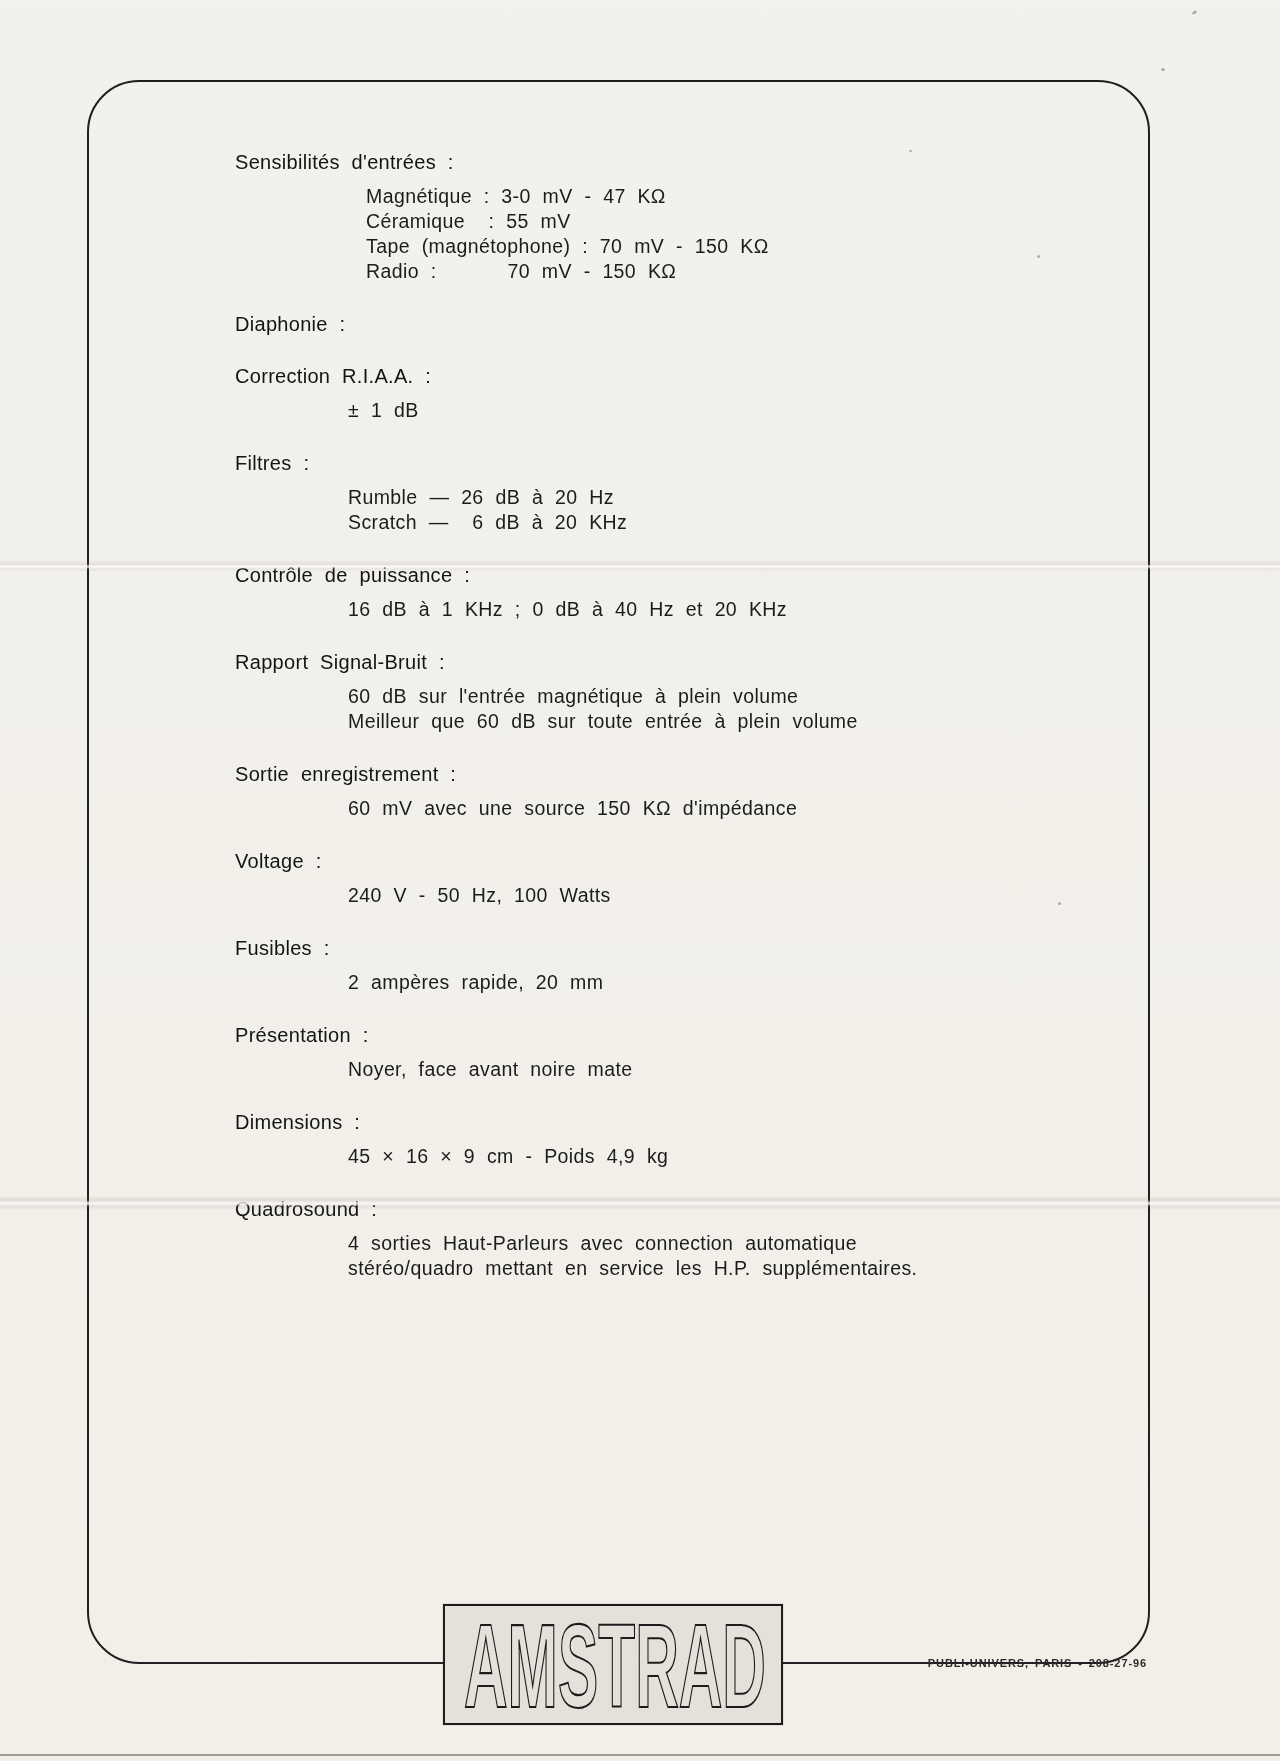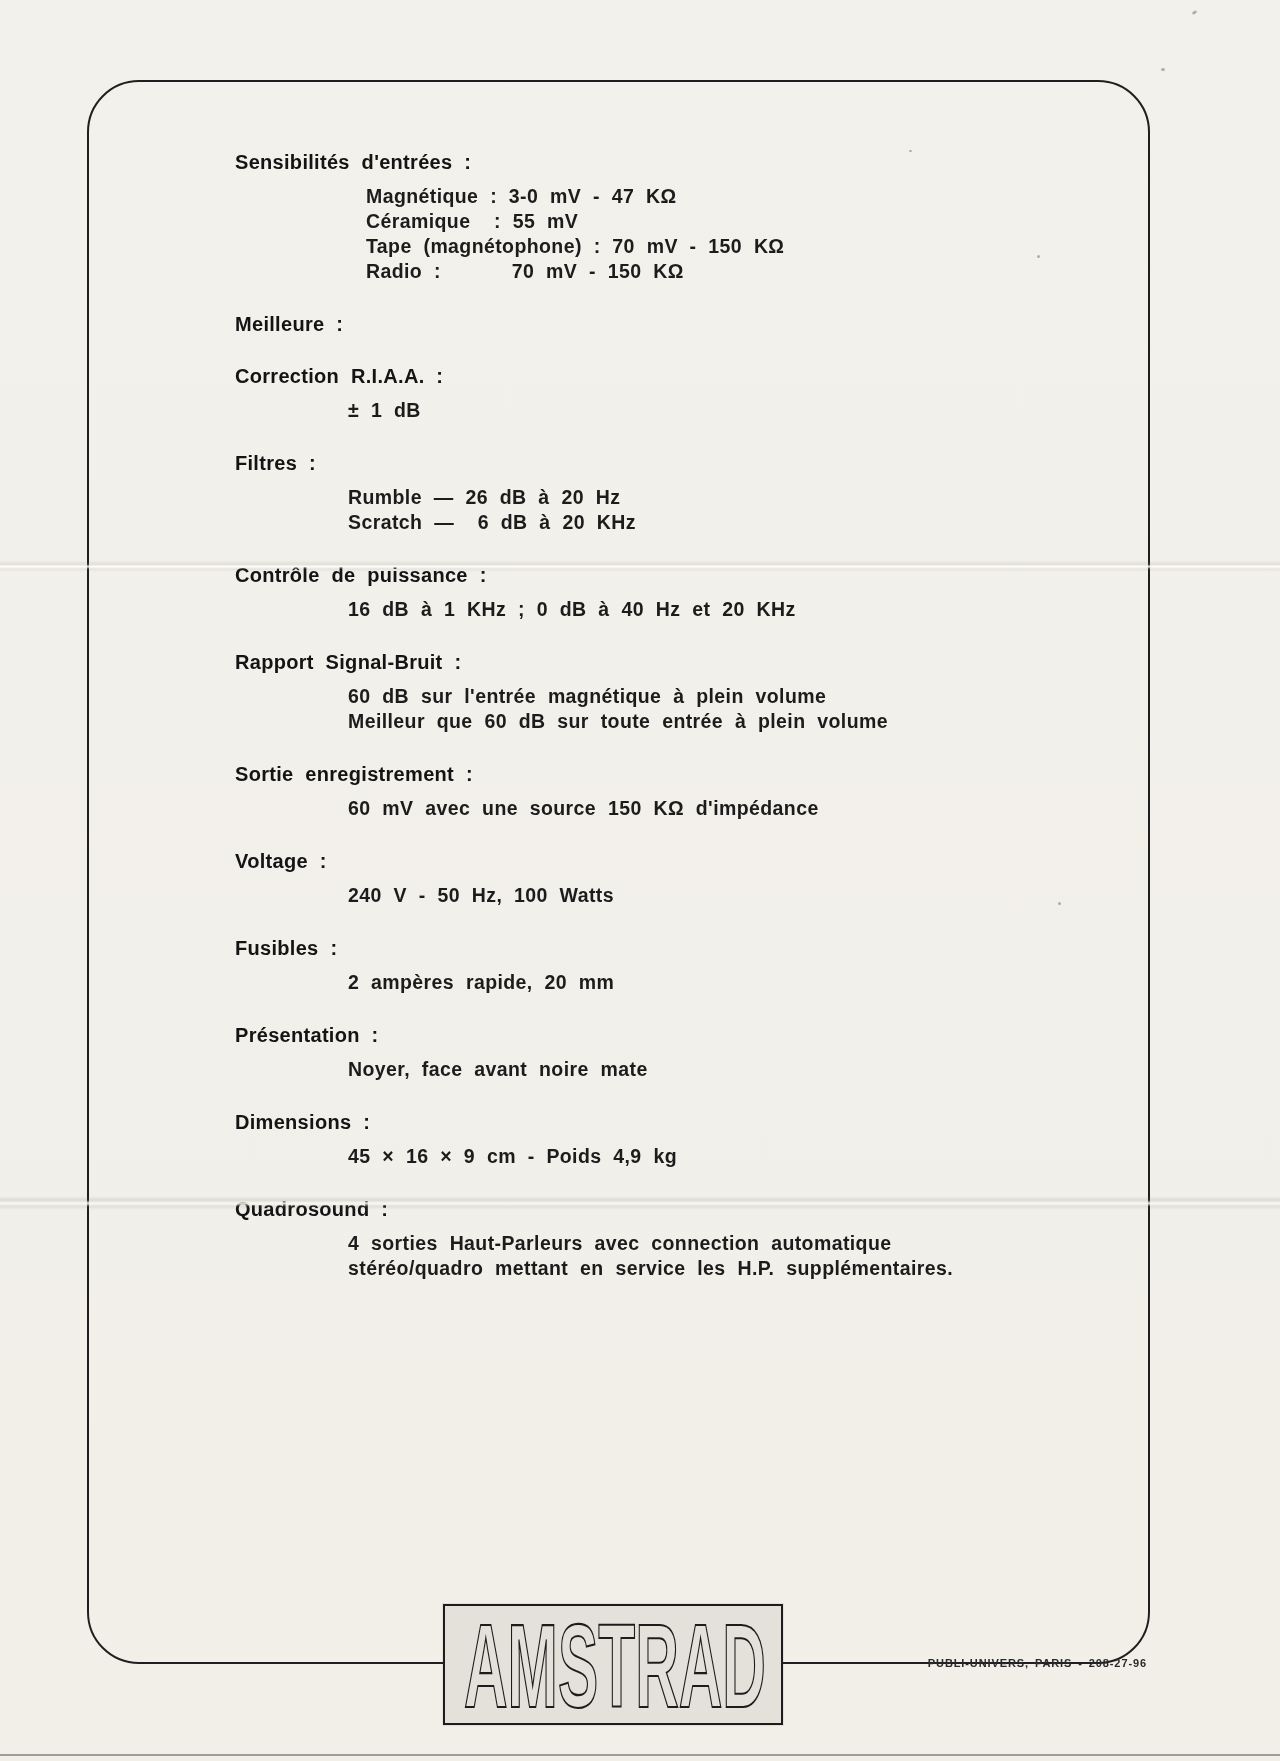--- a/index.html
+++ b/index.html
@@ -23,28 +23,28 @@
     border-radius:52px;
   }
   .content {
     position:absolute;
     left:235px; top:150px;
     width:780px;
   }
   .spec { margin:0 0 28px 0; }
   .spec-label {
     margin:0 0 10px 0;
-    font-size:20px; font-weight:bold;
+    font-size:20px; font-weight:normal;
     line-height:24px;
     letter-spacing:0.3px;
     word-spacing:6px;
     color:#141414;
     white-space:pre;
   }
-  .spec-lines { margin-left:113px;font-weight:bold; }
+  .spec-lines { margin-left:113px; }
   .spec.indent-lg .spec-lines { margin-left:131px; }
   .spec-line {
     font-size:19.5px;
     line-height:25px;
     letter-spacing:0.4px;
     word-spacing:6px;
     color:#1c1c1c;
     white-space:pre;
   }
   .logo-box {
@@ -116,21 +116,21 @@
       <h3 class="spec-label">Sensibilités d'entrées :</h3>
       <div class="spec-lines">
         <div class="spec-line">Magnétique : 3-0 mV - 47 KΩ</div>
         <div class="spec-line">Céramique  : 55 mV</div>
         <div class="spec-line">Tape (magnétophone) : 70 mV - 150 KΩ</div>
         <div class="spec-line">Radio :      70 mV - 150 KΩ</div>
       </div>
     </section>
 
     <section class="spec">
-      <h3 class="spec-label">Meilleure :</h3>
+      <h3 class="spec-label">Diaphonie :</h3>
     </section>
 
     <section class="spec">
       <h3 class="spec-label">Correction R.I.A.A. :</h3>
       <div class="spec-lines">
         <div class="spec-line">± 1 dB</div>
       </div>
     </section>
 
     <section class="spec">

